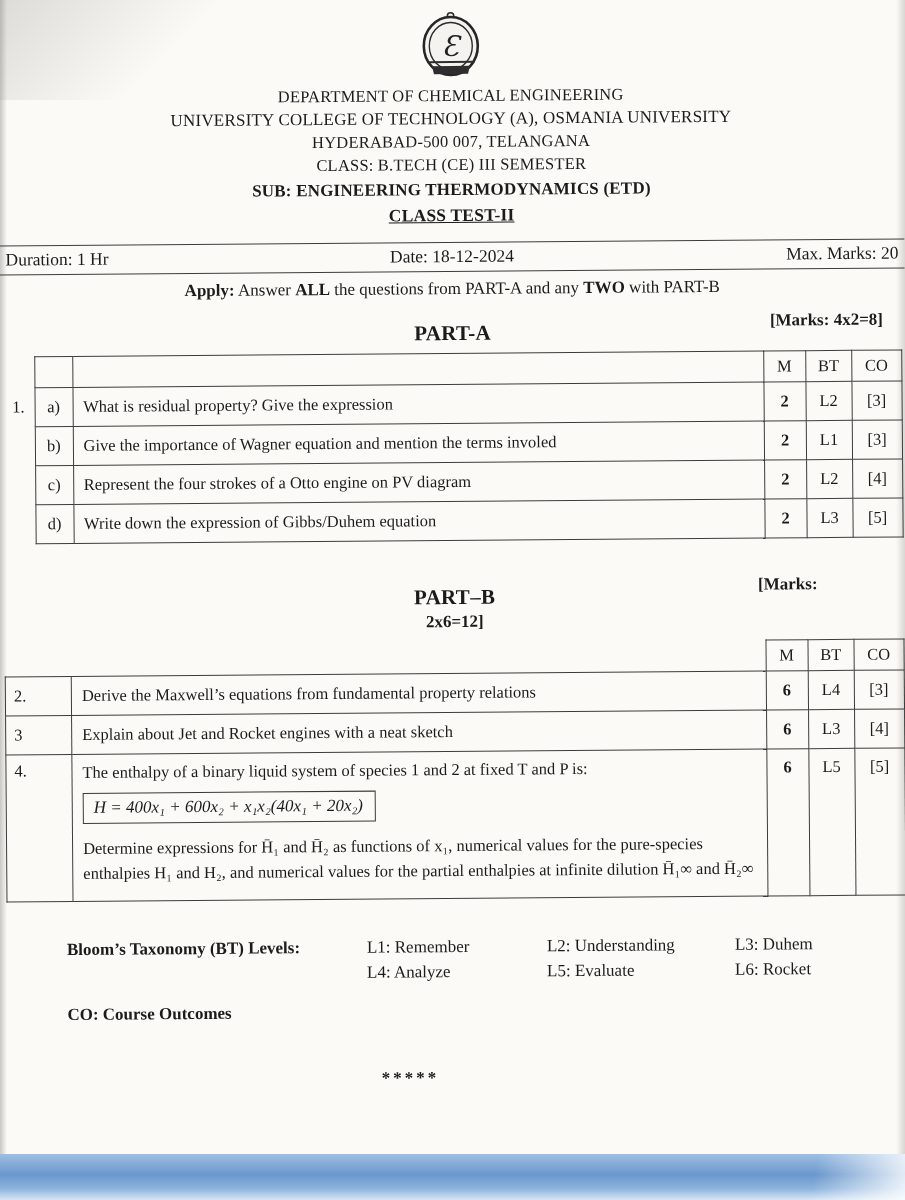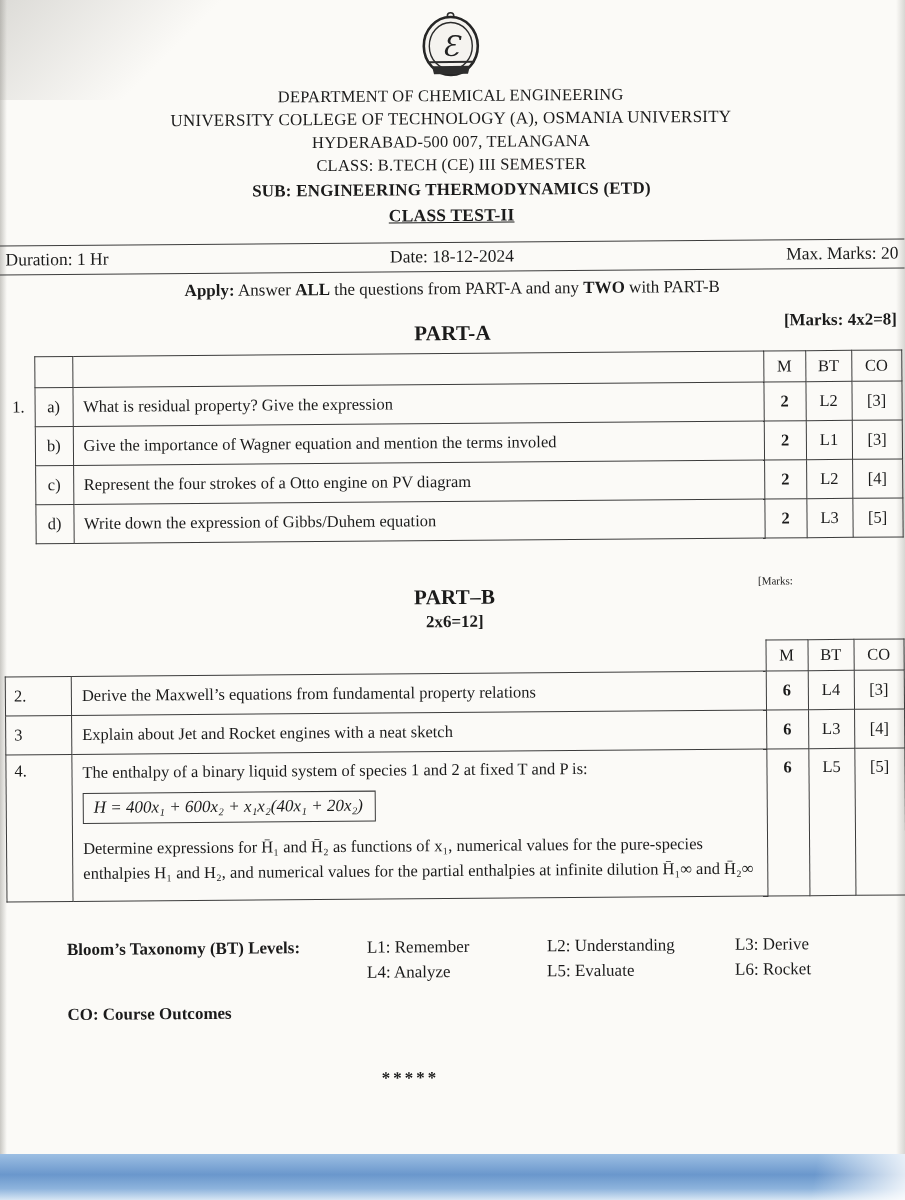--- a/index.html
+++ b/index.html
@@ -31,22 +31,22 @@
     border-top:1.4px solid #3c3c3c;border-bottom:1.4px solid #3c3c3c;
     padding:3px 6px 4px 6px;font-size:17.5px;}
   .meta-row .m1{width:30%;text-align:left;}
   .meta-row .m2{width:40%;text-align:center;}
   .meta-row .m3{width:30%;text-align:right;}
 
   .note{text-align:center;font-size:17px;margin-top:7px;}
 
   .part-head{position:relative;text-align:center;margin-top:22px;height:26px;}
   .part-title{font-weight:bold;font-size:21px;letter-spacing:.3px;}
-  .part-marks{position:absolute;right:8px;top:-8px;font-weight:bold;font-size:17px;}
-  .part-marks-b{position:absolute;left:756px;top:-8px;font-weight:normal;font-size:11px;text-align:left;}
+  .part-marks{position:absolute;right:22px;top:-8px;font-weight:bold;font-size:17px;}
+  .part-marks-b{position:absolute;left:756px;top:-8px;font-weight:bold;font-size:17px;text-align:left;}
   .part-sub{text-align:center;font-weight:bold;font-size:17px;margin-top:1px;}
 
   table.qt{border-collapse:collapse;width:99.4%;margin:6px 0 0 2px;table-layout:fixed;font-size:16.5px;}
   table.qt td{border:1.3px solid #3c3c3c;padding:6px 6px;vertical-align:middle;}
   table.qt td.noborder{border:0;}
   table.qt td.numcol{border:0;text-align:center;padding:6px 2px;}
   table.qt td.lettercol{text-align:center;}
   table.qt td.qtext{padding-left:10px;}
   table.qt td.cen{text-align:center;}
   table.qt td.hd{text-align:center;font-size:16.5px;padding:5px 2px;}
@@ -214,21 +214,21 @@
         <td class="cen" style="vertical-align:top;padding-top:8px;">[5]</td>
       </tr>
     </tbody>
       </table>
 
     <div class="bloom">
       <div class="bloom-label">Bloom’s Taxonomy (BT) Levels:</div>
       <div class="bloom-cols">
         <span>L1: Remember</span>
         <span>L2: Understanding</span>
-        <span>L3: Derive</span>
+        <span>L3: Duhem</span>
         <span>L4: Analyze</span>
         <span>L5: Evaluate</span>
         <span>L6: Rocket</span>
       </div>
     </div>
 
     <div class="co-line">CO: Course Outcomes</div>
 
     <div class="stars">*****</div>
 

